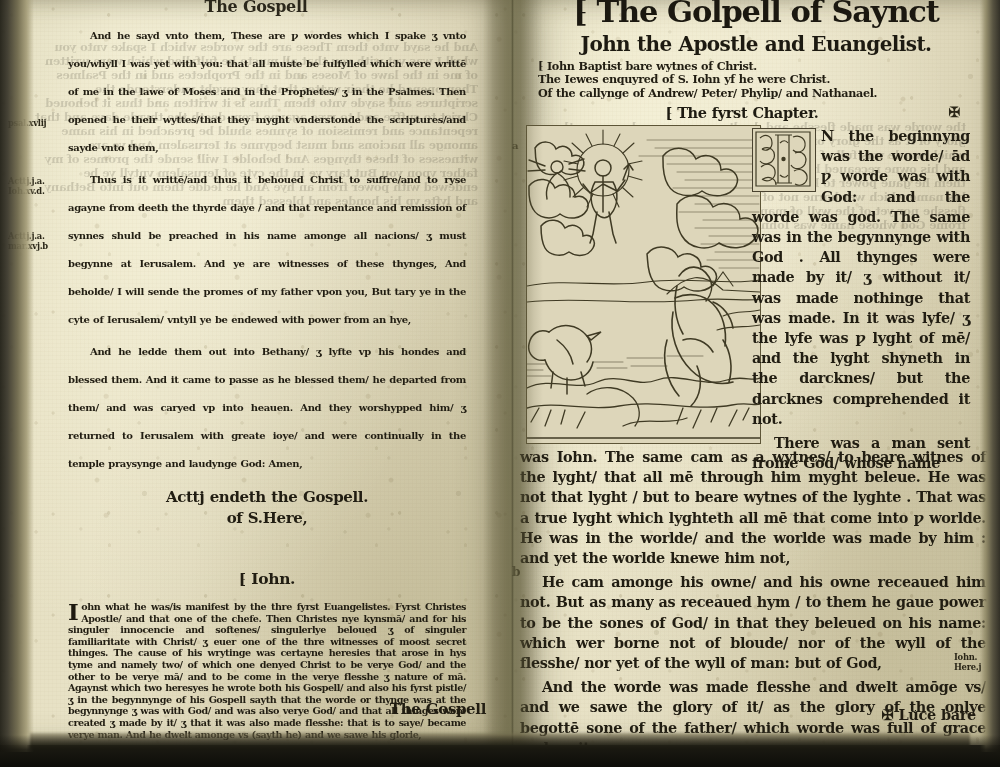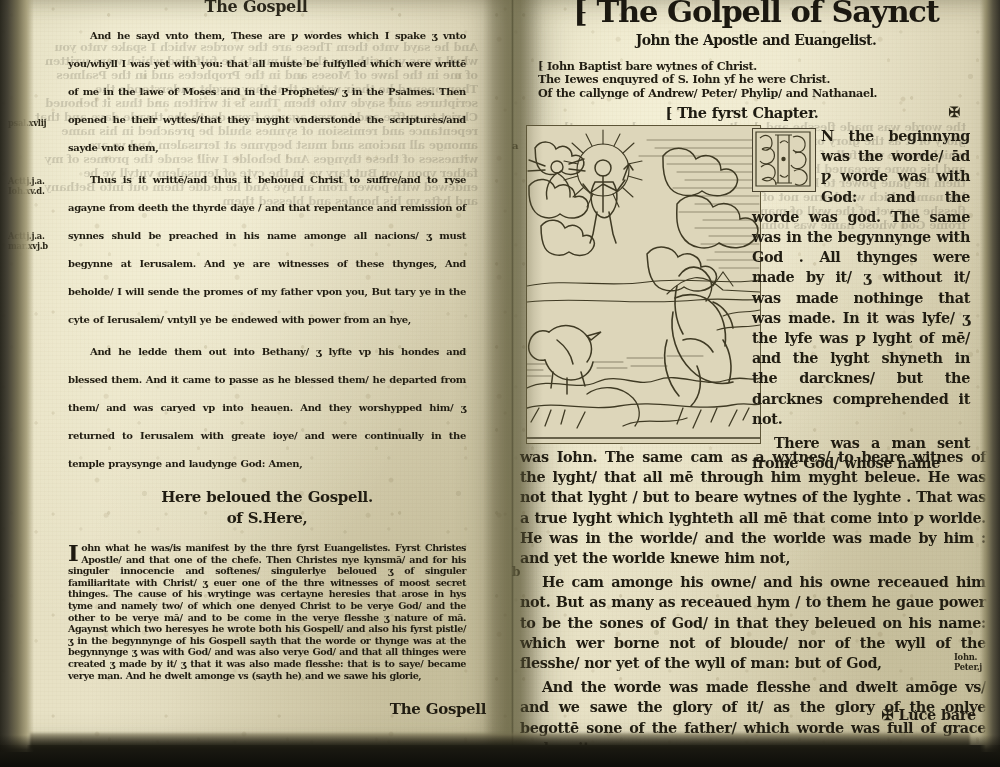--- a/index.html
+++ b/index.html
@@ -93,21 +93,21 @@
   #prologue{margin-top:13px;}
   .dropcap-small{float:left;font-size:23px;line-height:19px;margin:1px 3px 0 0;
      font-weight:bold;color:#1e1a10;}
   #catchword-left{position:absolute;right:26px;top:700px;font-size:15px;}
 
   
   #rp{position:absolute;left:0;top:0;width:488px;height:745px;}
   #title-main{position:absolute;left:0;top:-6px;width:488px;text-align:center;
      font-size:30.5px;line-height:34px;letter-spacing:-1.2px;color:#1b1810;}
   #title-sub{position:absolute;left:0;top:32px;width:488px;text-align:center;
-     font-size:14px;letter-spacing:-.6px;color:#1d1a11;}
+     font-size:20px;letter-spacing:-.6px;color:#1d1a11;}
   #argument{position:absolute;left:26px;top:60px;width:436px;font-size:11.2px;
      line-height:13.4px;color:#221e13;letter-spacing:-.3px;}
   #chapter-line{position:absolute;left:0;top:104px;width:460px;text-align:center;
      font-size:14.5px;color:#1d1a11;}
   #cross-top{position:absolute;right:40px;top:104px;font-size:14px;color:#2a2617;}
 
   #woodcut{position:absolute;left:14px;top:125px;width:233px;height:317px;
      background:#ddd7bb;border:1px solid #5d5537;overflow:hidden;}
   #verse-a{position:absolute;left:0px;top:140px;font-size:10px;color:#2c2818;}
   #verse-b{position:absolute;left:0px;top:565px;font-size:12px;color:#2c2818;}
@@ -156,24 +156,25 @@
       <div class="bl margin-note mn" style="white-space:pre-line">Acttj.j.a.
 mar.xvj.b</div>
     </div>
 
     <div id="left-col">
       <div class="bl body-l para">And he sayd vnto them, These are ƿ wordes which I spake ʒ vnto you/whyll I was yet with you: that all muste be fulfylled which were writtē of me in the lawe of Moses and in the Prophetes/ ʒ in the Psalmes. Then opened he their wyttes/that they myght vnderstonde the scriptures/and sayde vnto them,</div>
       <div class="bl body-l para">Thus is it writtē/and thus it behoued Christ to suffre/and to ryse agayne from deeth the thyrde daye / and that repentance and remission of synnes shuld be preached in his name amonge all nacions/ ʒ must begynne at Ierusalem. And ye are witnesses of these thynges, And beholde/ I will sende the promes of my father vpon you, But tary ye in the cyte of Ierusalem/ vntyll ye be endewed with power from an hye,</div>
       <div class="bl body-l para">And he ledde them out into Bethany/ ʒ lyfte vp his hondes and blessed them. And it came to passe as he blessed them/ he departed from them/ and was caryed vp into heauen. And they worshypped him/ ʒ returned to Ierusalem with greate ioye/ and were continually in the temple praysynge and laudynge God: Amen,</div>
 
       <div id="luke-end">
-        <div class="bl">Here beloued the Gospell.</div>
+        <div class="bl">Acttj endeth the Gospell.</div>
         <div class="bl">of S.Here,</div>
       </div>
 
+      <div class="bl" id="john-prologue-head">⁅ Iohn.</div>
 
       <div id="prologue">
         <div class="bl tiny">
           <span class="dropcap-small">I</span><span>ohn what he was/is manifest by the thre fyrst Euangelistes. Fyrst Christes Apostle/ and that one of the chefe. Then Christes nye kynsmā/ and for his singuler innocencie and softenes/ singulerlye beloued ʒ of singuler familiaritate with Christ/ ʒ euer one of the thre witnesses of moost secret thinges. The cause of his wrytinge was certayne heresies that arose in hys tyme and namely two/ of which one denyed Christ to be verye God/ and the other to be verye mā/ and to be come in the verye flesshe ʒ nature of mā. Agaynst which two heresyes he wrote both his Gospell/ and also his fyrst pistle/ ʒ in the begynnynge of his Gospell sayth that the worde or thynge was at the begynnynge ʒ was with God/ and was also verye God/ and that all thinges were created ʒ made by it/ ʒ that it was also made flesshe: that is to saye/ became verye man. And he dwelt amonge vs (sayth he) and we sawe his glorie,</span>
         </div>
 
       </div>
     </div>
 
     <div class="bl" id="catchword-left">The Gospell</div>
@@ -332,21 +333,21 @@
       </div>
 
       <div id="below-cut">
         <div class="bl body-r" style="text-indent:0">was Iohn. The same cam as a wytnes/ to beare witnes of the lyght/ that all mē through him myght beleue. He was not that lyght / but to beare wytnes of the lyghte . That was a true lyght which lyghteth all mē that come into ƿ worlde. He was in the worlde/ and the worlde was made by him : and yet the worlde knewe him not,</div>
         <div class="bl body-r para">He cam amonge his owne/ and his owne receaued him not. But as many as receaued hym / to them he gaue power to be the sones of God/ in that they beleued on his name: which wer borne not of bloude/ nor of the wyll of the flesshe/ nor yet of the wyll of man: but of God,</div>
         <div class="bl body-r para">And the worde was made flesshe and dwelt amōge vs/ and we sawe the glory of it/ as the glory of the onlye begottē sone of the father/ which worde was full of grace and verite.</div>
       </div>
 
       <div id="right-margin-bot">
         <div class="bl margin-note">Iohn.</div>
-        <div class="bl margin-note">Peter.j</div>
+        <div class="bl margin-note">Here.j</div>
       </div>
 
       <div class="bl" id="catchword-right">✠ Luce bare</div>
     </div>
   </div>
 
   <div id="gutter"></div>
   <div id="gutter-line"></div>
   <div id="edge-left"></div>
   <div id="edge-right"></div>

